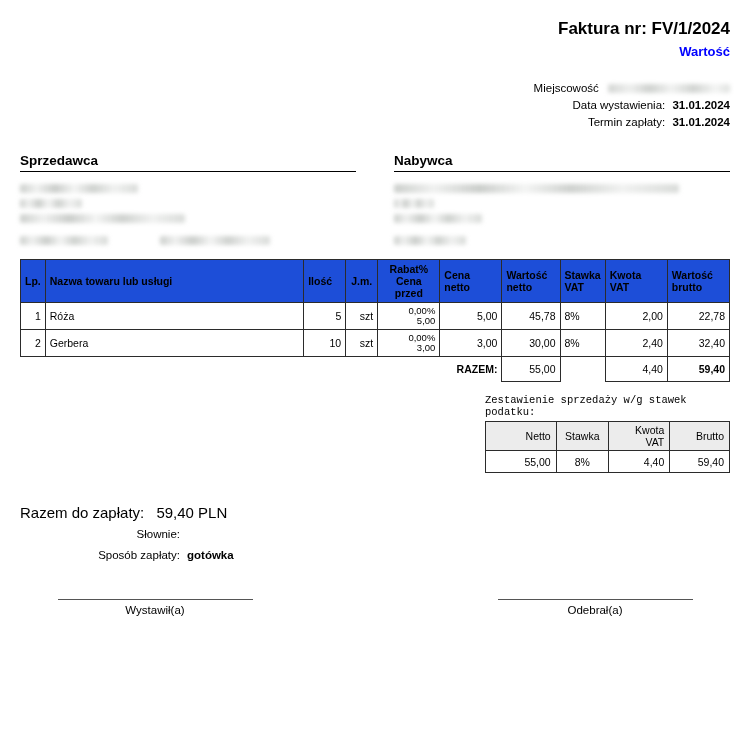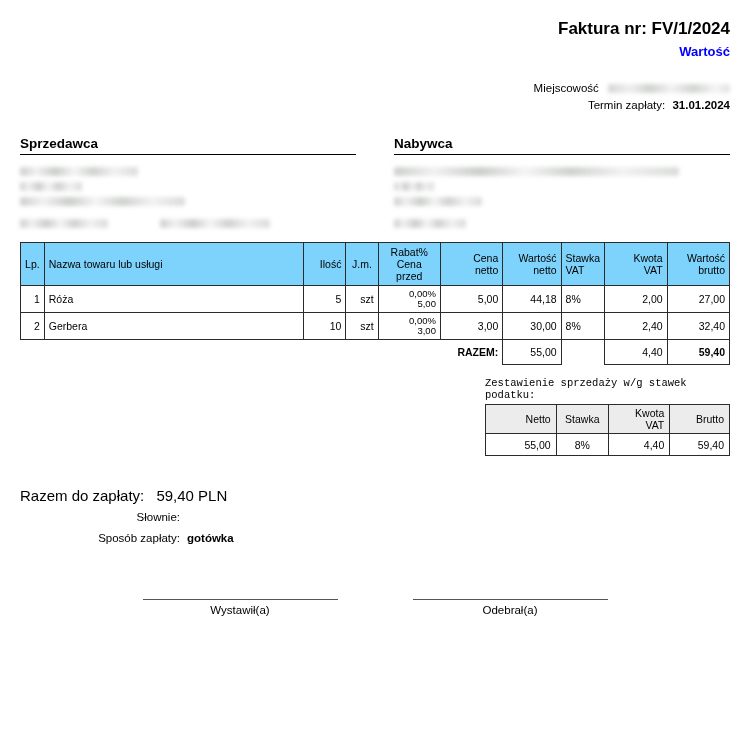--- a/index.html
+++ b/index.html
@@ -125,26 +125,26 @@
     border-collapse: collapse;
     font-size: 10.5px;
   }
   table.items th,
   table.items td {
     border: 1px solid #2b2b2b;
     padding: 3px 4px;
     vertical-align: middle;
   }
   table.items thead th {
-    background: #7dd3fc;
-    font-weight: normal;
+    background: #1d4ed8;
+    font-weight: bold;
     height: 34px;
     line-height: 12px;
   }
-  .th-r { text-align: right; }
+  .th-r { text-align: left; }
   .th-l { text-align: left; }
   .th-c { text-align: center; }
   td.num { text-align: right; }
   td.lft { text-align: left; }
   tbody tr { height: 21px; }
   .disc-cell {
     text-align: right;
     line-height: 10px;
     font-size: 9.5px;
     padding: 1px 4px;
@@ -226,21 +226,21 @@
   }
   .pay-row .pr-value { font-weight: bold; }
 
   
   .signatures {
     position: absolute;
     left: 20px;
     right: 20px;
     bottom: 28px;
     display: flex;
-    justify-content: center;
+    justify-content: space-between;
     margin-top: 9px;
   }
   .sig {
     width: 270px;
     text-align: center;
   }
   .sig-line {
     border-top: 1px solid #555;
     margin: 0 auto 4px auto;
     width: 195px;
@@ -254,20 +254,24 @@
 
   <div class="title-block">
     <div class="doc-title">Faktura nr: FV/1/2024</div>
     <div class="doc-copy">Wartość</div>
   </div>
 
   <div class="meta-block">
     <div class="meta-row">
       <span class="meta-label">Miejscowość</span>
       <span class="redact" style="width:122px;margin-left:6px;"></span>
+    </div>
+    <div class="meta-row">
+      <span class="meta-label">Data wystawienia:</span>
+      <span class="meta-value">31.01.2024</span>
     </div>
     <div class="meta-row">
       <span class="meta-label">Termin zapłaty:</span>
       <span class="meta-value">31.01.2024</span>
     </div>
   </div>
 
   <div class="parties">
     <div class="party">
       <div class="party-heading">Sprzedawca</div>
@@ -356,24 +360,24 @@
         <tr>
           <td class="num">1</td>
           <td class="lft">Róża</td>
           <td class="num">5</td>
           <td class="num">szt</td>
           <td class="disc-cell">
             <div>0,00%</div>
             <div>5,00</div>
           </td>
           <td class="num">5,00</td>
-          <td class="num">44,18</td>
+          <td class="num">45,78</td>
           <td class="lft">8%</td>
           <td class="num">2,00</td>
-          <td class="num">27,00</td>
+          <td class="num">22,78</td>
         </tr>
         <tr>
           <td class="num">2</td>
           <td class="lft">Gerbera</td>
           <td class="num">10</td>
           <td class="num">szt</td>
           <td class="disc-cell">
             <div>0,00%</div>
             <div>3,00</div>
           </td>

